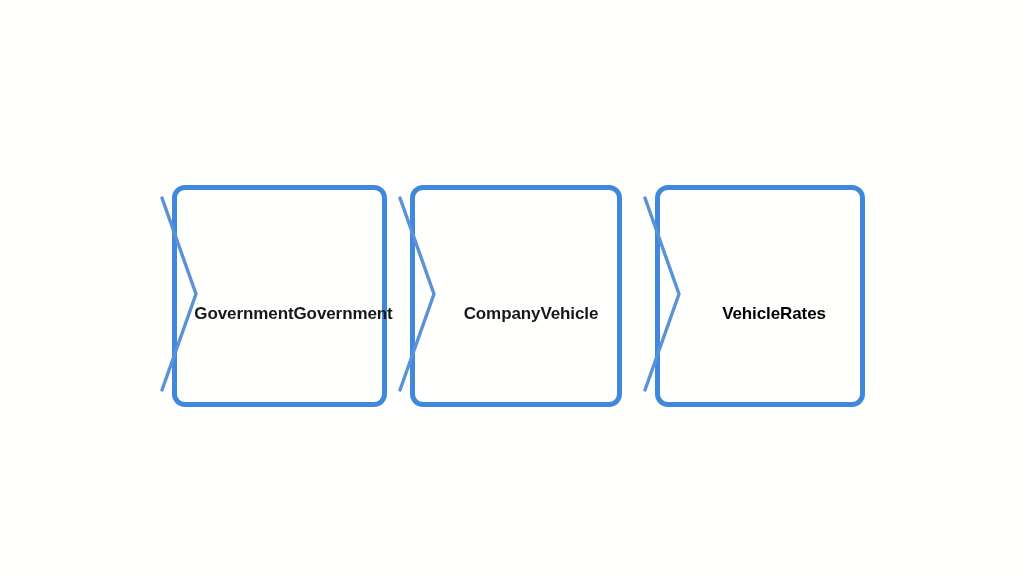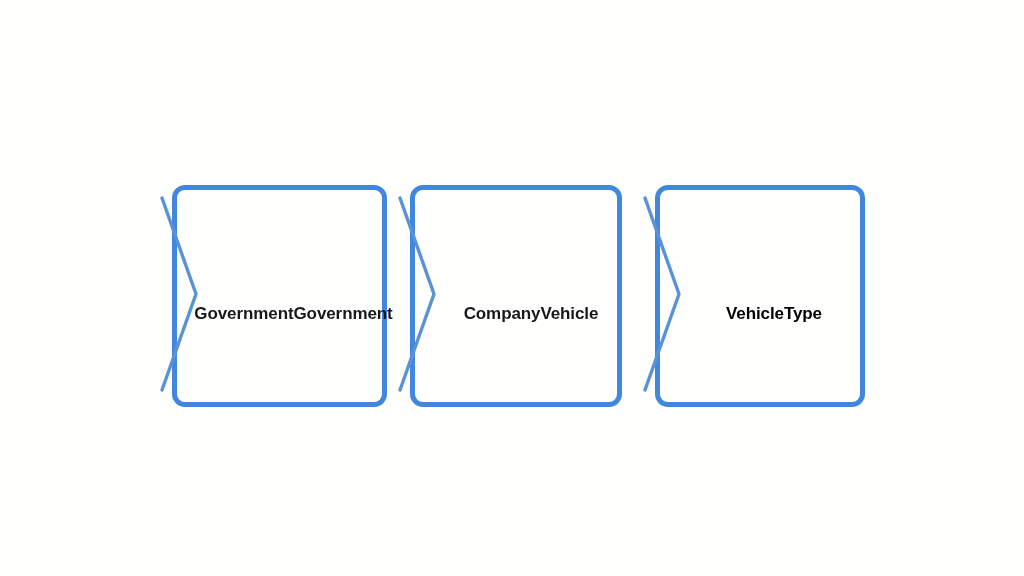--- a/index.html
+++ b/index.html
@@ -144,18 +144,18 @@
 
     <div class="step step-3">
       <div class="step-box" style="border-color: rgb(66, 135, 222);"></div>
       <div class="step-chevron">
         <svg viewBox="0 0 44 196" xmlns="http://www.w3.org/2000/svg">
           <polyline points="2,2 36,98 2,194" fill="none" stroke="#5a92d8" stroke-width="3.4" stroke-linecap="round" stroke-linejoin="round"></polyline>
         </svg>
       </div>
       <div class="step-label" style="color: #000000;">
         <span class="line">Vehicle</span>
-        <span class="line">Type</span>
+        <span class="line">Rates</span>
       </div>
     </div>
 
   </div>
 </div>
 
 </body></html>

